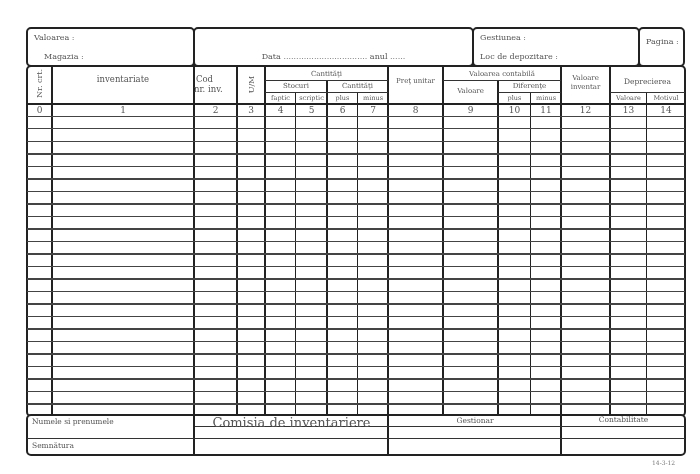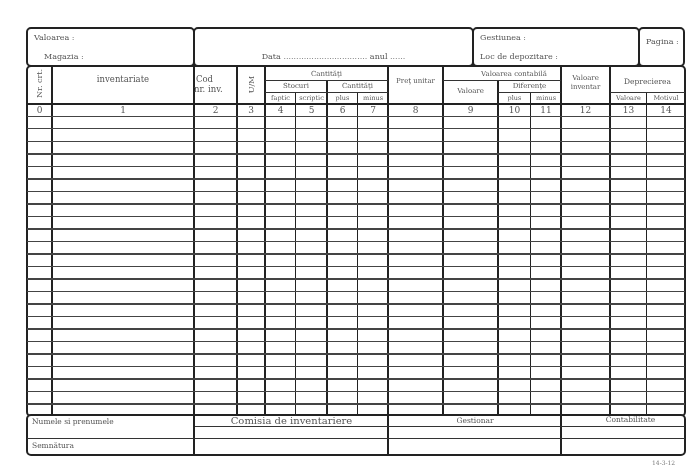--- a/index.html
+++ b/index.html
@@ -68,21 +68,21 @@
 </div>
 <div class="rot" style="left:231px;top:80px;width:40px;">U/M</div>
 <div class="t c" style="left:265px;width:123px;top:70px;font-size:7px;">Cantităţi</div>
 <div class="t c" style="left:265px;width:62px;top:82px;font-size:7px;">Stocuri</div>
 <div class="t c" style="left:327px;width:61px;top:82px;font-size:7px;">Cantităţi</div>
 <div class="t c" style="left:265px;width:31px;top:94px;font-size:6.5px;">faptic</div>
 <div class="t c" style="left:296px;width:31px;top:94px;font-size:6.5px;">scriptic</div>
 <div class="t c" style="left:327px;width:31px;top:94px;font-size:6.5px;">plus</div>
 <div class="t c" style="left:358px;width:30px;top:94px;font-size:6.5px;">minus</div>
 <div class="t c" style="left:388px;width:55px;top:77px;font-size:7px;">Preţ unitar</div>
-<div class="t c" style="left:443px;width:118px;top:70px;font-size:7px;padding-left:12px;">Valoarea contabilă</div>
+<div class="t c" style="left:443px;width:118px;top:70px;font-size:7px;">Valoarea contabilă</div>
 <div class="t c" style="left:443px;width:55px;top:87px;font-size:7px;">Valoare</div>
 <div class="t c" style="left:498px;width:63px;top:82px;font-size:7px;">Diferenţe</div>
 <div class="t c" style="left:498px;width:33px;top:94px;font-size:6.5px;">plus</div>
 <div class="t c" style="left:531px;width:30px;top:94px;font-size:6.5px;">minus</div>
 <div class="t c" style="left:561px;width:49px;top:74px;line-height:9px;font-size:7px;">
   <div>Valoare</div>
   <div>inventar</div>
 </div>
 <div class="t c" style="left:610px;width:75px;top:77px;font-size:7.5px;">Deprecierea</div>
 <div class="t c" style="left:610px;width:37px;top:94px;font-size:6.5px;">Valoare</div>
@@ -109,17 +109,17 @@
 
 <div class="box" style="left:26px;top:414px;width:660px;height:42px;"></div>
 <div class="vl" style="left:193px;top:415px;width:2px;height:40px;"></div>
 <div class="vl" style="left:387px;top:415px;width:2px;height:40px;"></div>
 <div class="vl" style="left:560px;top:415px;width:2px;height:40px;"></div>
 <div class="hl" style="left:27px;top:438px;width:658px;height:1px;"></div>
 <div class="hl" style="left:195px;top:426px;width:490px;height:1px;"></div>
 
 <span class="t" style="left:32px;top:417px;font-size:7.5px;">Numele si prenumele</span>
 <span class="t" style="left:32px;top:441px;font-size:7.5px;">Semnătura</span>
-<div class="t c" style="left:195px;width:193px;top:415px;font-size:10px;">Comisia de inventariere</div>
+<div class="t c" style="left:195px;width:193px;top:415px;font-size:13px;">Comisia de inventariere</div>
 <div class="t c" style="left:389px;width:172px;top:416px;font-size:7.5px;">Gestionar</div>
-<div class="t c" style="left:562px;width:137px;top:415px;font-size:7.5px;">Contabilitate</div>
+<div class="t c" style="left:562px;width:123px;top:415px;font-size:7.5px;">Contabilitate</div>
 
 <div class="code" style="left:652px;top:459px;">14-3-12</div>
 
 </body></html>

